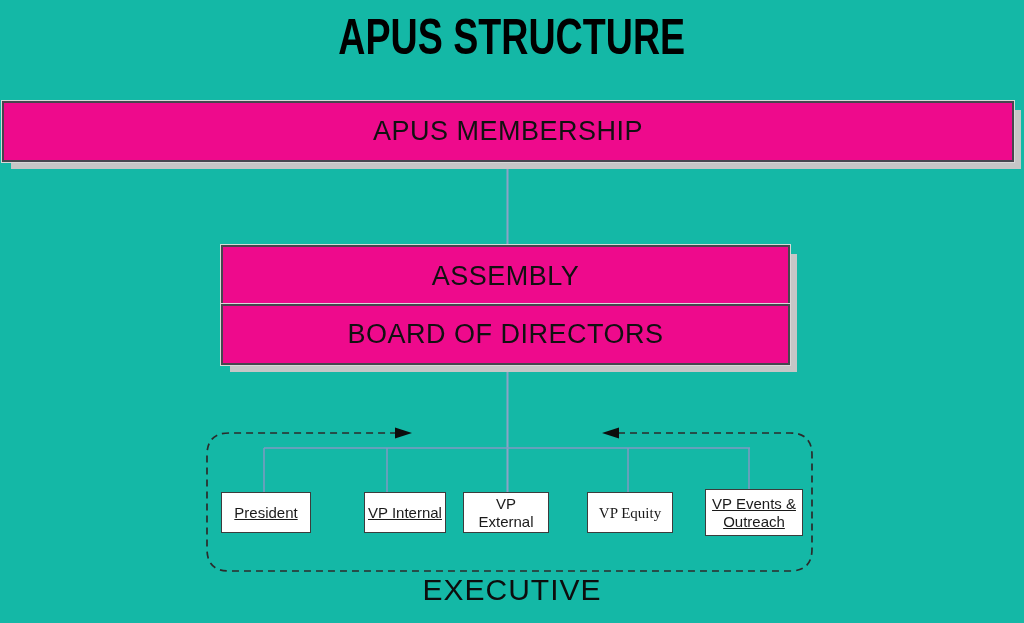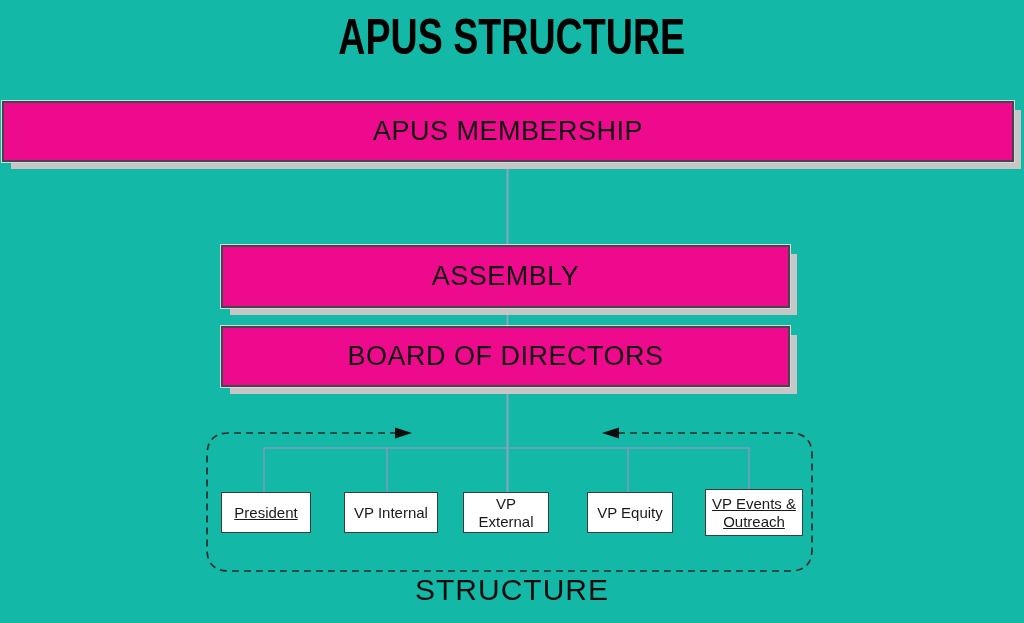--- a/index.html
+++ b/index.html
@@ -34,32 +34,32 @@
     background:var(--pink);
     border:2px solid var(--bar-border);
     outline:1px solid var(--bar-frame);
     box-shadow:8px 8px 0 -1px var(--shadow);
     display:flex;align-items:center;justify-content:center;
     font-size:27px;color:var(--text);
     letter-spacing:0.5px;
   }
   .bar-membership{left:2px;top:101px;width:1012px;height:61px;justify-content:center;}
   .bar-assembly{left:221px;top:197px;width:569px;height:63px;margin-top:48px;}
-  .bar-board{left:221px;top:326px;width:569px;height:61px;}
+  .bar-board{left:221px;top:304px;width:569px;height:61px;}
   .ebox{
     position:absolute;z-index:2;
     background:#ffffff;border:1px solid #3c3c3c;
     display:flex;align-items:center;justify-content:center;
     text-align:center;font-size:15px;color:#1a1a1a;line-height:1.2;
     padding:2px 3px;
   }
   .ebox-president{left:221px;top:492px;width:90px;height:41px;text-decoration:underline;}
-  .ebox-internal{left:344px;top:492px;width:94px;height:41px;}
+  .ebox-internal{left:364px;top:492px;width:82px;height:41px;text-decoration:underline;}
   .ebox-external{left:463px;top:492px;width:86px;height:41px;}
-  .ebox-equity{left:587px;top:492px;width:86px;height:41px;}
+  .ebox-equity{left:587px;top:492px;width:86px;height:41px;font-family:Liberation Serif, serif;}
   .ebox-events{left:705px;top:489px;width:98px;height:47px;text-decoration:underline;}
   .exec-label{
     position:absolute;top:573px;left:0;width:100%;z-index:2;
     text-align:center;font-size:30px;color:#0d0d0d;letter-spacing:1px;
   }
 </style>
 </head>
 <body>
 
 <div class="stage">
@@ -105,16 +105,16 @@
     <span>VP External</span>
   </div>
   <div class="ebox ebox-equity">
     <span>VP Equity</span>
   </div>
   <div class="ebox ebox-events">
     <span>VP Events &amp; Outreach</span>
   </div>
 
   <div class="exec-label">
-    <span>STRUCTURE</span>
+    <span>EXECUTIVE</span>
   </div>
 
 </div>
 
 </body></html>

